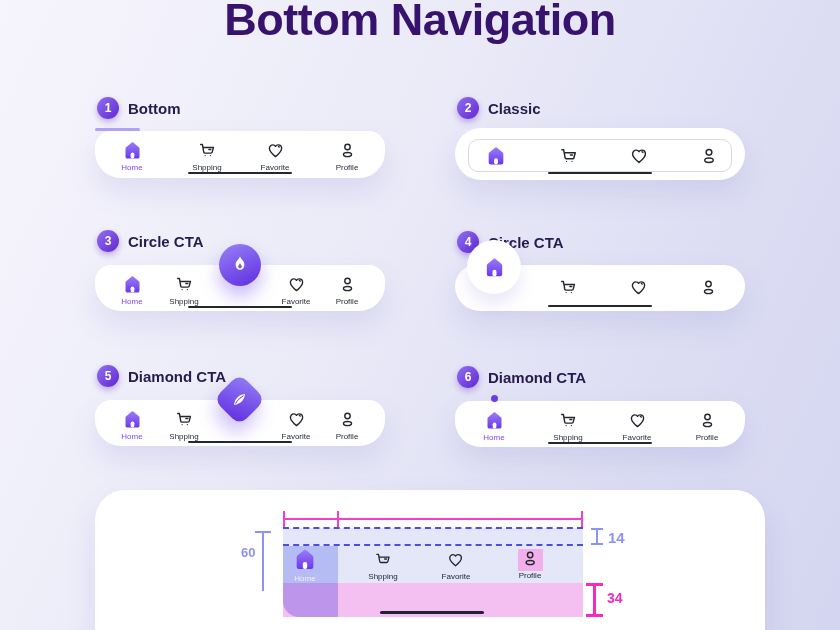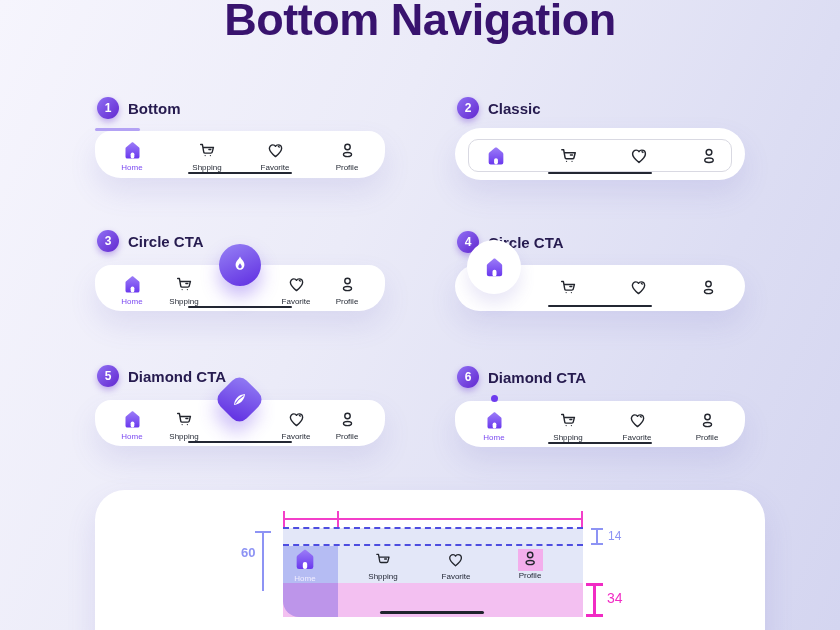--- a/index.html
+++ b/index.html
@@ -80,22 +80,22 @@
     position:absolute;left:95px;top:490px;width:670px;height:172px;
     background:#fff;border-radius:30px;
     box-shadow:0 14px 30px rgba(104,92,196,.14);
   }
   .spec-card .abs{position:absolute;}
   .ruler-line{background:#f33fc9;}
   .dash-line{border-top:2px dashed #4d4de0;height:0;}
   .spec-item{position:absolute;transform:translateX(-50%);display:flex;flex-direction:column;align-items:center;}
   .spec-item .lbl{font-size:8px;color:#1d2230;margin-top:2px;font-weight:500;}
   .measure-50{font-size:13px;font-weight:700;color:#8d93f4;}
-  .measure-14{font-size:12px;font-weight:400;color:#8d93f4;}
-  .measure-34{font-size:14px;font-weight:400;color:#f12bc4;}
+  .measure-14{font-size:15px;font-weight:700;color:#8d93f4;}
+  .measure-34{font-size:14px;font-weight:700;color:#f12bc4;}
 </style>
 </head>
 <body>
 
 <svg width="0" height="0" style="position:absolute" aria-hidden="true">
   <defs>
     <linearGradient id="gradHome" x1="0" y1="0" x2="0" y2="1">
       <stop offset="0" stop-color="#9b7cf7"></stop>
       <stop offset="1" stop-color="#6a38ee"></stop>
     </linearGradient>

